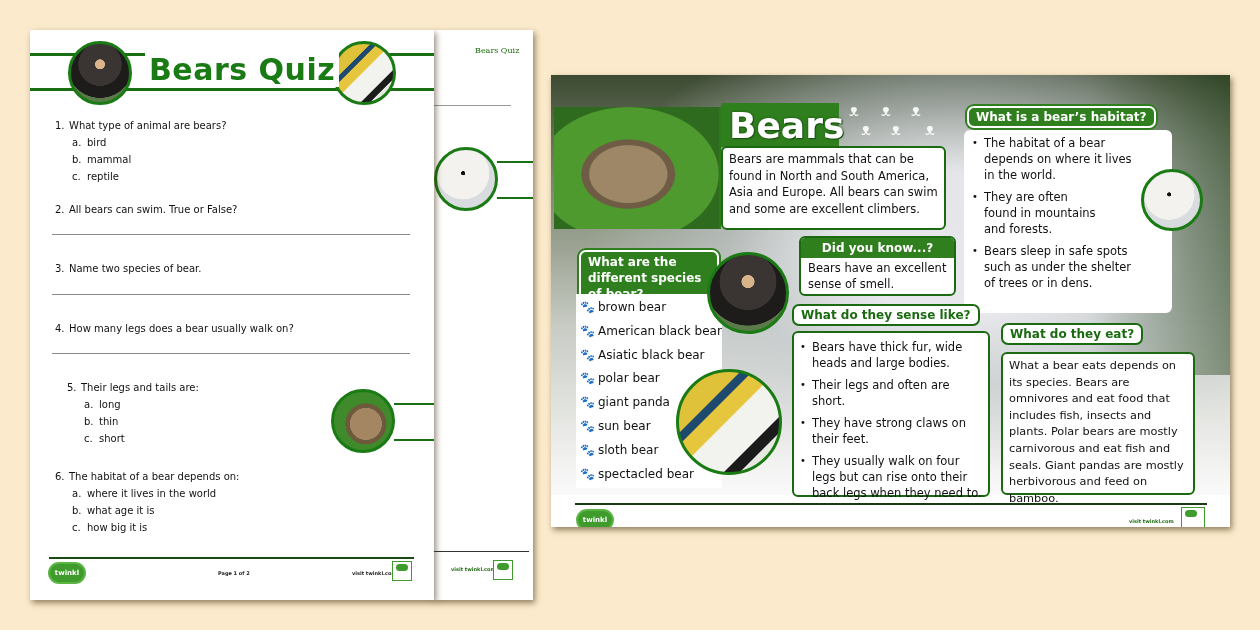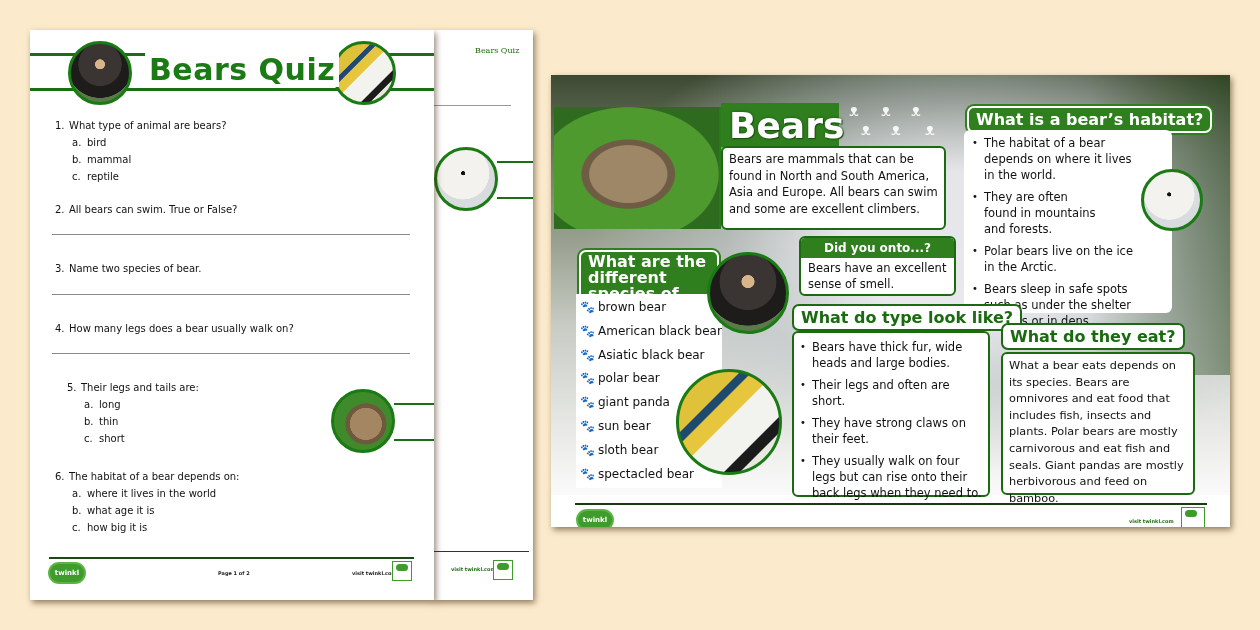--- a/index.html
+++ b/index.html
@@ -46,21 +46,21 @@
       linear-gradient(180deg, #3d4a32 0%, #6b7660 18%, #9aa191 40%, #c8ccc5 60%, #e9eae7 85%, #fafafa 100%); }
   .poster-bg::after { content: ""; position: absolute; right: 0; top: 0; width: 140px; height: 300px; background: linear-gradient(90deg, rgba(0,0,0,0), rgba(40,70,30,0.5)); }
   .main-photo { position: absolute; left: 3px; top: 32px; width: 167px; height: 122px;
     background: radial-gradient(ellipse at 45% 55%, #9e8767 0 30%, #6e5c44 31% 36%, #4e9a2e 37% 70%, #2e6b1f 71%); border-right: 2px solid #2a7a1a; }
   .title-band { position: absolute; left: 170px; top: 28px; width: 118px; height: 44px; background: #2f7f1e; }
   .poster-title { position: absolute; left: 178px; top: 30px; font-size: 36px; font-weight: bold; color: #fff; text-shadow: 0 0 3px #1a5010, 1px 1px 0 #1a5010; }
   .paw-print { position: absolute; color: #fff; font-size: 16px; opacity: 0.9; }
 
   .box { position: absolute; background: #fff; border: 2px solid #1b6a12; border-radius: 6px; font-size: 11.5px; line-height: 16px; color: #111; padding: 3px 6px; }
   .box.nb { border-color: #fff; }
-  .pill { position: absolute; border-radius: 7px; font-size: 16px; font-weight: bold; padding: 2px 7px; white-space: nowrap; }
+  .pill { position: absolute; border-radius: 7px; font-size: 12px; font-weight: bold; padding: 2px 7px; white-space: nowrap; }
   .pill.solid { background: #2f7f1e; color: #fff; border: 2px solid #fff; box-shadow: 0 0 0 2px #2f7f1e; }
   .pill.outline { background: #fff; color: #1a6b10; border: 2px solid #1b6a12; }
 
   ul.bul { list-style: none; }
   ul.bul li { position: relative; padding-left: 12px; margin-bottom: 6px; }
   ul.bul li::before { content: "•"; position: absolute; left: 0; top: 0; font-size: 10px; }
 
   .species-list { position: absolute; left: 25px; top: 219px; width: 146px; background: #fff; padding: 2px 4px; }
   .species-item { font-size: 12px; height: 23.8px; line-height: 23.8px; color: #111; white-space: nowrap; }
   .species-item .paw { display: inline-block; width: 18px; font-size: 12px; color: #111; }
@@ -150,46 +150,45 @@
 
   <div class="box" style="left:170px;top:71px;width:225px;height:84px;font-size:11.5px;line-height:16.5px;">
     <span>Bears are mammals that can be found in North and South America, Asia and Europe. All bears can swim and some are excellent climbers.</span>
   </div>
 
   <div class="pill solid" style="left:416px;top:31px;">What is a bear’s habitat?</div>
   <div class="box nb" style="left:413px;top:55px;width:208px;height:183px;">
     <ul class="bul" style="width:172px;">
       <li>The habitat of a bear depends on where it lives in the world.</li>
       <li style="width:130px;">They are often found in mountains and forests.</li>
-      <li>Polar bears live on the ice in the Arctic.</li>
       <li>Bears sleep in safe spots such as under the shelter of trees or in dens.</li>
     </ul>
   </div>
   <div class="photo ph-polar" style="left:590px;top:94px;width:62px;height:62px;"></div>
 
   <div class="pill solid" style="left:28px;top:175px;white-space:normal;width:140px;line-height:16px;">What are the different species of bear?</div>
   <div class="species-list">
     <div class="species-item"><span class="paw">🐾</span><span>brown bear</span></div>
     <div class="species-item"><span class="paw">🐾</span><span>American black bear</span></div>
     <div class="species-item"><span class="paw">🐾</span><span>Asiatic black bear</span></div>
     <div class="species-item"><span class="paw">🐾</span><span>polar bear</span></div>
     <div class="species-item"><span class="paw">🐾</span><span>giant panda</span></div>
     <div class="species-item"><span class="paw">🐾</span><span>sun bear</span></div>
     <div class="species-item"><span class="paw">🐾</span><span>sloth bear</span></div>
     <div class="species-item"><span class="paw">🐾</span><span>spectacled bear</span></div>
   </div>
   <div class="photo ph-spect" style="left:156px;top:177px;width:82px;height:82px;"></div>
   <div class="photo ph-panda" style="left:125px;top:294px;width:106px;height:106px;"></div>
 
   <div class="box" style="left:248px;top:161px;width:157px;height:60px;padding:0;overflow:hidden;">
-    <div style="background:#2f7f1e;color:#fff;font-weight:bold;font-size:12px;text-align:center;height:20px;line-height:20px;">Did you onto...?</div>
+    <div style="background:#2f7f1e;color:#fff;font-weight:bold;font-size:12px;text-align:center;height:20px;line-height:20px;">Did you know...?</div>
     <div style="padding:2px 7px;font-size:11.5px;line-height:16px;">Bears have an excellent sense of smell.</div>
   </div>
 
-  <div class="pill outline" style="left:241px;top:229px;">What do type look like?</div>
+  <div class="pill outline" style="left:241px;top:229px;">What do they sense like?</div>
   <div class="box" style="left:241px;top:256px;width:198px;height:166px;padding:6px 6px;">
     <ul class="bul">
       <li>Bears have thick fur, wide heads and large bodies.</li>
       <li>Their legs and often are short.</li>
       <li>They have strong claws on their feet.</li>
       <li>They usually walk on four legs but can rise onto their back legs when they need to.</li>
     </ul>
   </div>
 
   <div class="pill outline" style="left:450px;top:248px;">What do they eat?</div>

